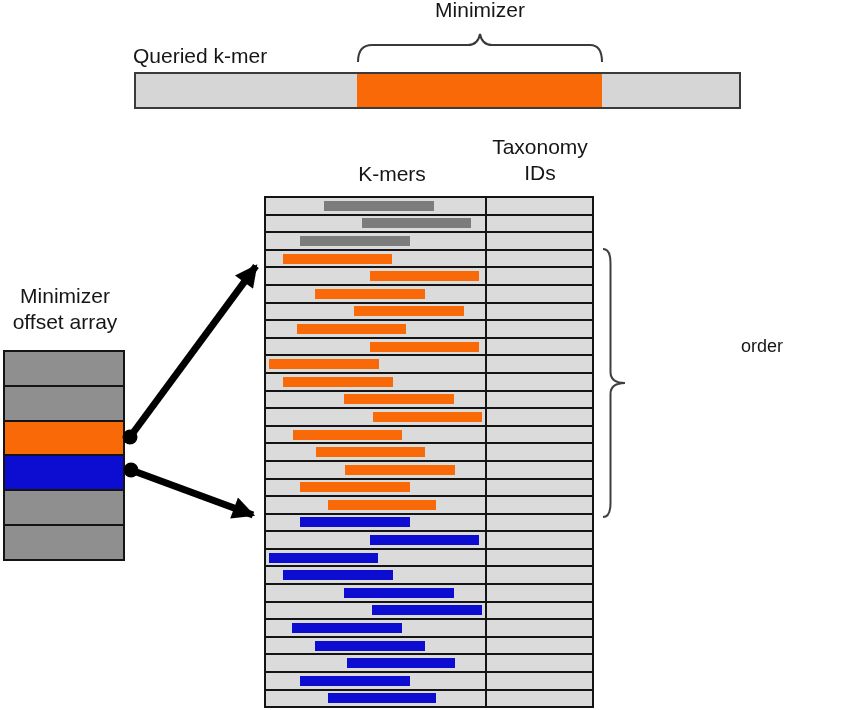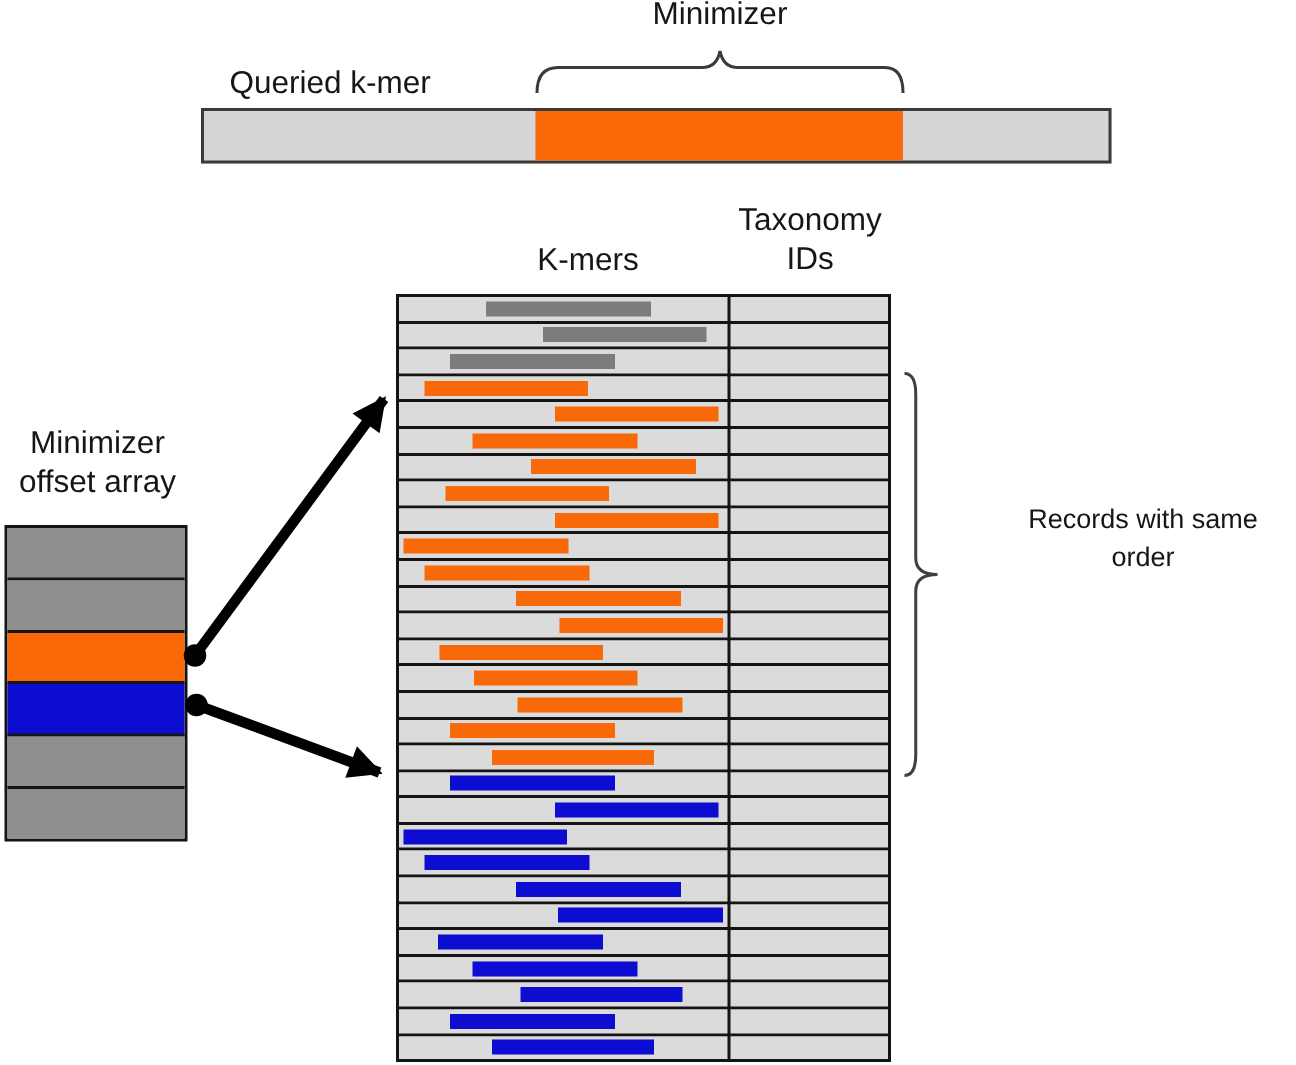--- a/index.html
+++ b/index.html
@@ -32,21 +32,21 @@
 <body>
 
 <div id="canvas">
 
   <div class="abs lbl center" style="left:380px;top:-3px;width:200px;">Minimizer</div>
 
   <svg class="abs" style="left:350px;top:28px;" width="260" height="40" viewBox="0 0 260 40">
     <path d="M 8 34 Q 8 17 22 17 L 118 17 Q 128 17 130 6 Q 132 17 142 17 L 240 17 Q 252 17 252 34" fill="none" stroke="#3a3a3a" stroke-width="2"></path>
   </svg>
 
-  <div class="abs lbl" style="left:153px;top:43px;">Queried k-mer</div>
+  <div class="abs lbl" style="left:133px;top:43px;">Queried k-mer</div>
 
   <div class="abs" id="kmer-bar">
     <div id="kmer-bar-minimizer" style="background: rgb(249, 105, 8);"></div>
   </div>
 
   <div class="abs lbl center" style="left:464px;top:134px;width:152px;">
     <div>Taxonomy</div>
     <div>IDs</div>
   </div>
   <div class="abs lbl center" style="left:297px;top:161px;width:190px;">K-mers</div>
@@ -172,17 +172,16 @@
       <circle cx="131" cy="470" r="7.5" fill="#000"></circle>
       <line x1="131" y1="470" x2="253" y2="515" stroke="#000" stroke-width="7" marker-end="url(#ah)"></line>
     </g>
   </svg>
 
   <svg class="abs" style="left:596px;top:243px;" width="40" height="280" viewBox="0 0 40 280">
     <path d="M 7 6 Q 14.5 6 14.5 20 L 14.5 129 Q 14.5 140 29 140 Q 14.5 140 14.5 151 L 14.5 260 Q 14.5 274 7 274" fill="none" stroke="#3f3f3f" stroke-width="2"></path>
   </svg>
 
   <div class="abs" id="records-note">
-      <div>Records with same</div>
       <div>order</div>
     </div>
 
 </div>
 
 </body></html>

